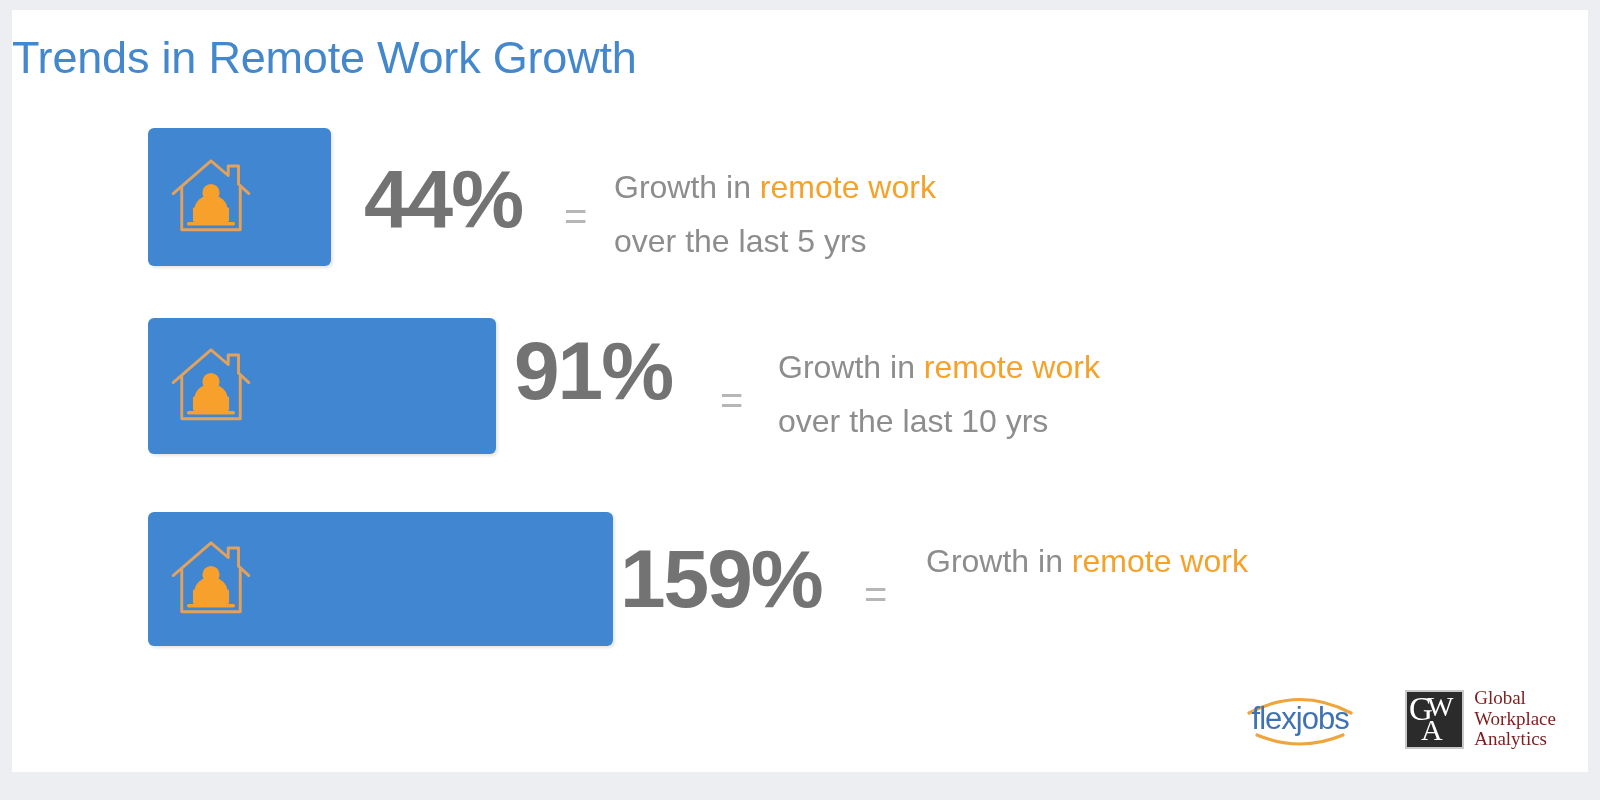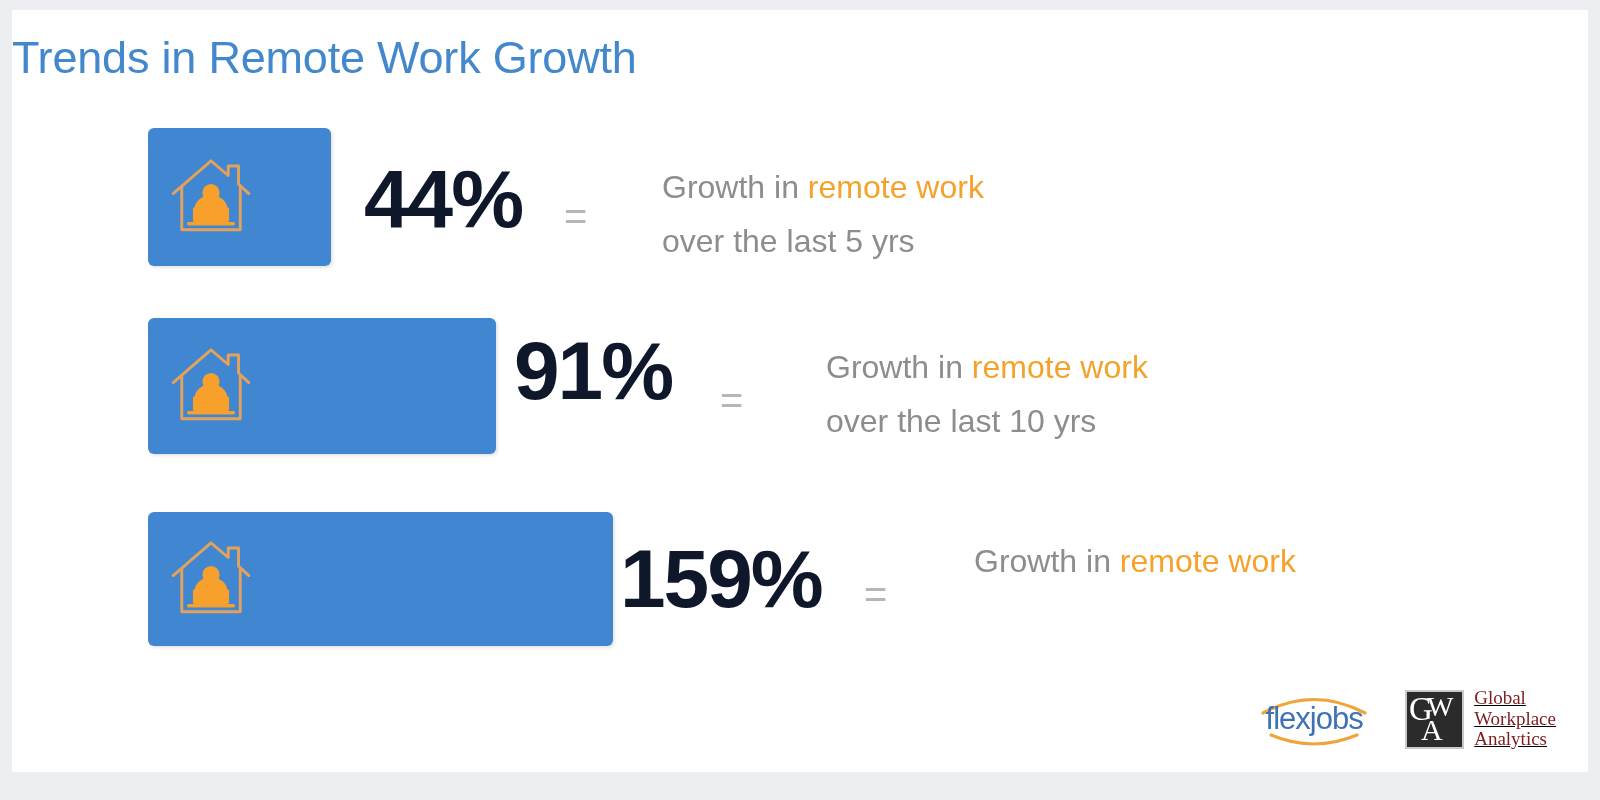--- a/index.html
+++ b/index.html
@@ -62,21 +62,21 @@
     transform: translateY(-50%);
   }
   #row-0 .house-icon { width: 86px; height: 86px; }
   #row-1 .house-icon { width: 86px; height: 86px; }
   #row-2 .house-icon { width: 86px; height: 86px; }
 
   .pct {
     position: absolute;
     font-size: 82px;
     font-weight: 700;
-    color: #0f172a;
+    color: #737373;
     letter-spacing: -2px;
     line-height: 1;
     white-space: nowrap;
   }
   #row-0 .pct { left: 352px; top: 30px; }
   #row-1 .pct { left: 502px; top: 12px; }
   #row-2 .pct { left: 608px; top: 26px; }
 
   .equals {
     position: absolute;
@@ -88,36 +88,34 @@
   #row-0 .equals { left: 552px; top: 68px; }
   #row-1 .equals { left: 708px; top: 62px; }
   #row-2 .equals { left: 852px; top: 62px; }
 
   .desc {
     position: absolute;
     font-size: 32px;
     color: #8d8d8d;
     line-height: 1.7;
     white-space: nowrap;
-    margin-left: 48px;
   }
   #row-0 .desc { left: 602px; top: 32px; }
   #row-1 .desc { left: 766px; top: 22px; }
   #row-2 .desc { left: 914px; top: 22px; }
   .desc .hl { color: #f5a22b; }
   .desc-line { display: block; }
 
   #footer-logos {
     position: absolute;
     right: 32px;
     bottom: 22px;
     display: flex;
     align-items: center;
-    gap: 26px;
-    text-decoration: underline;
+    gap: 40px;
   }
   #flexjobs-logo {
     width: 130px;
     height: 56px;
     position: relative;
   }
   #flexjobs-wordmark {
     position: absolute;
     left: 0;
     top: 12px;

